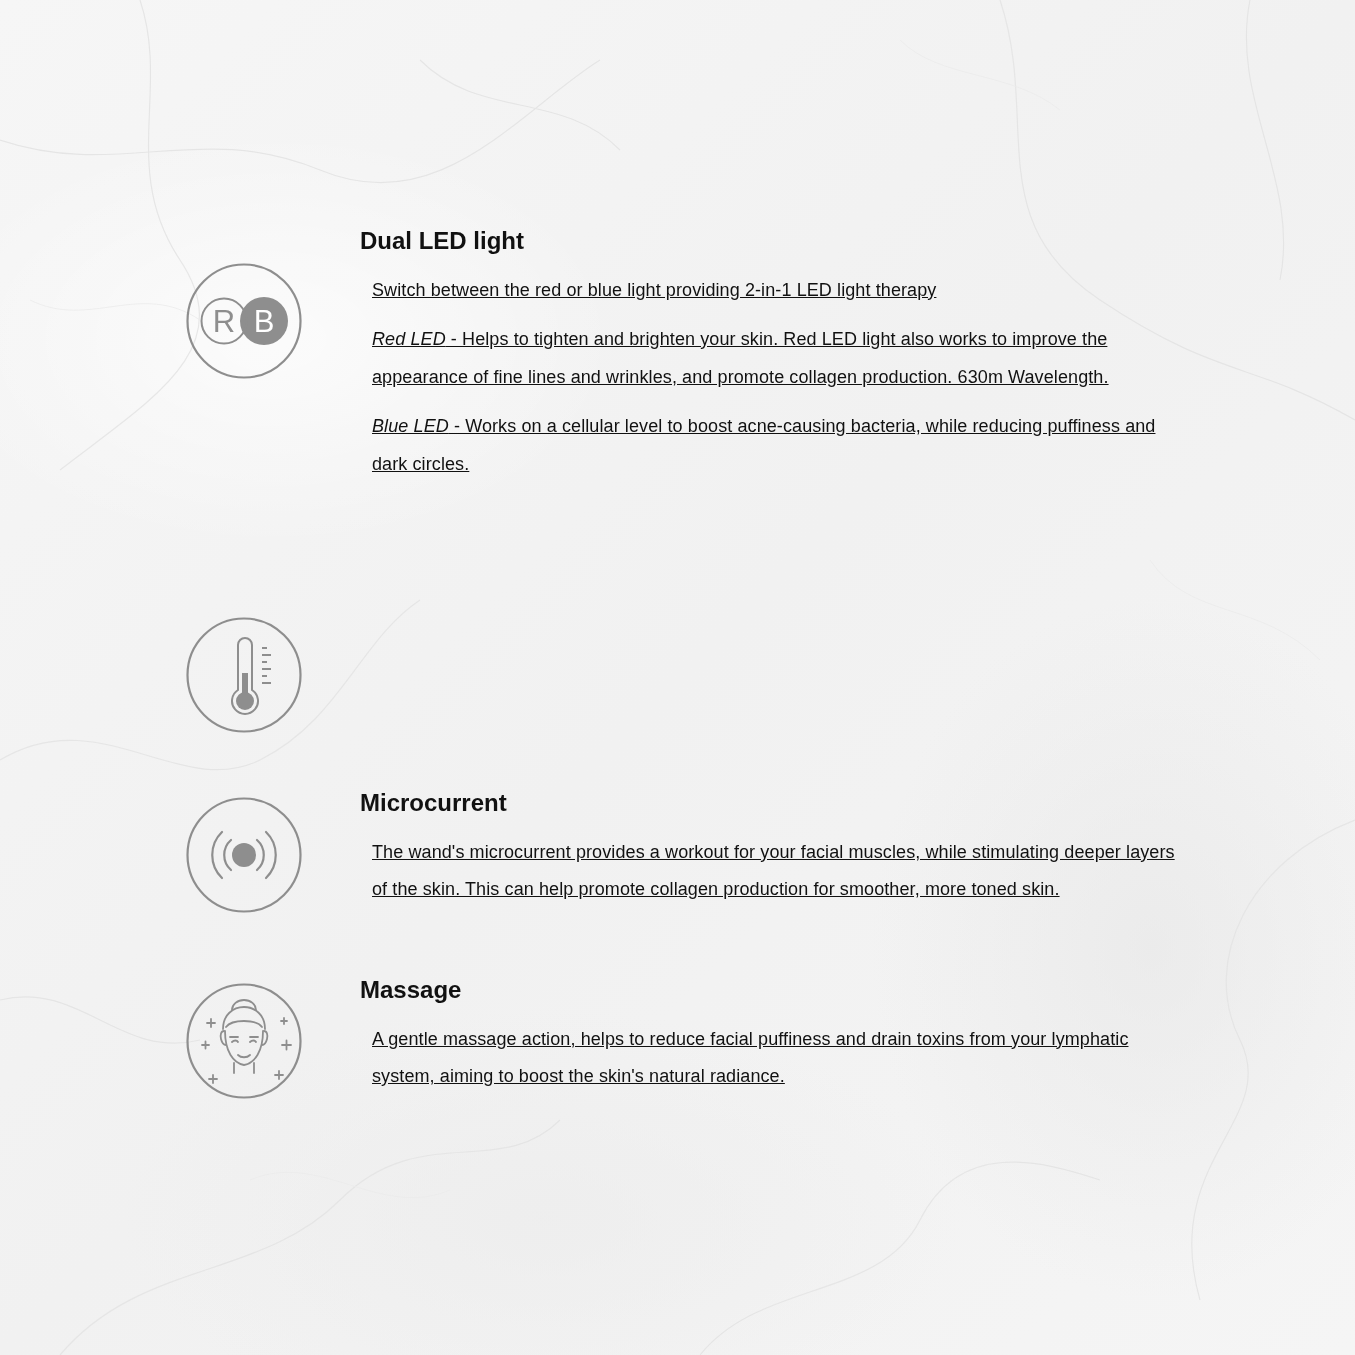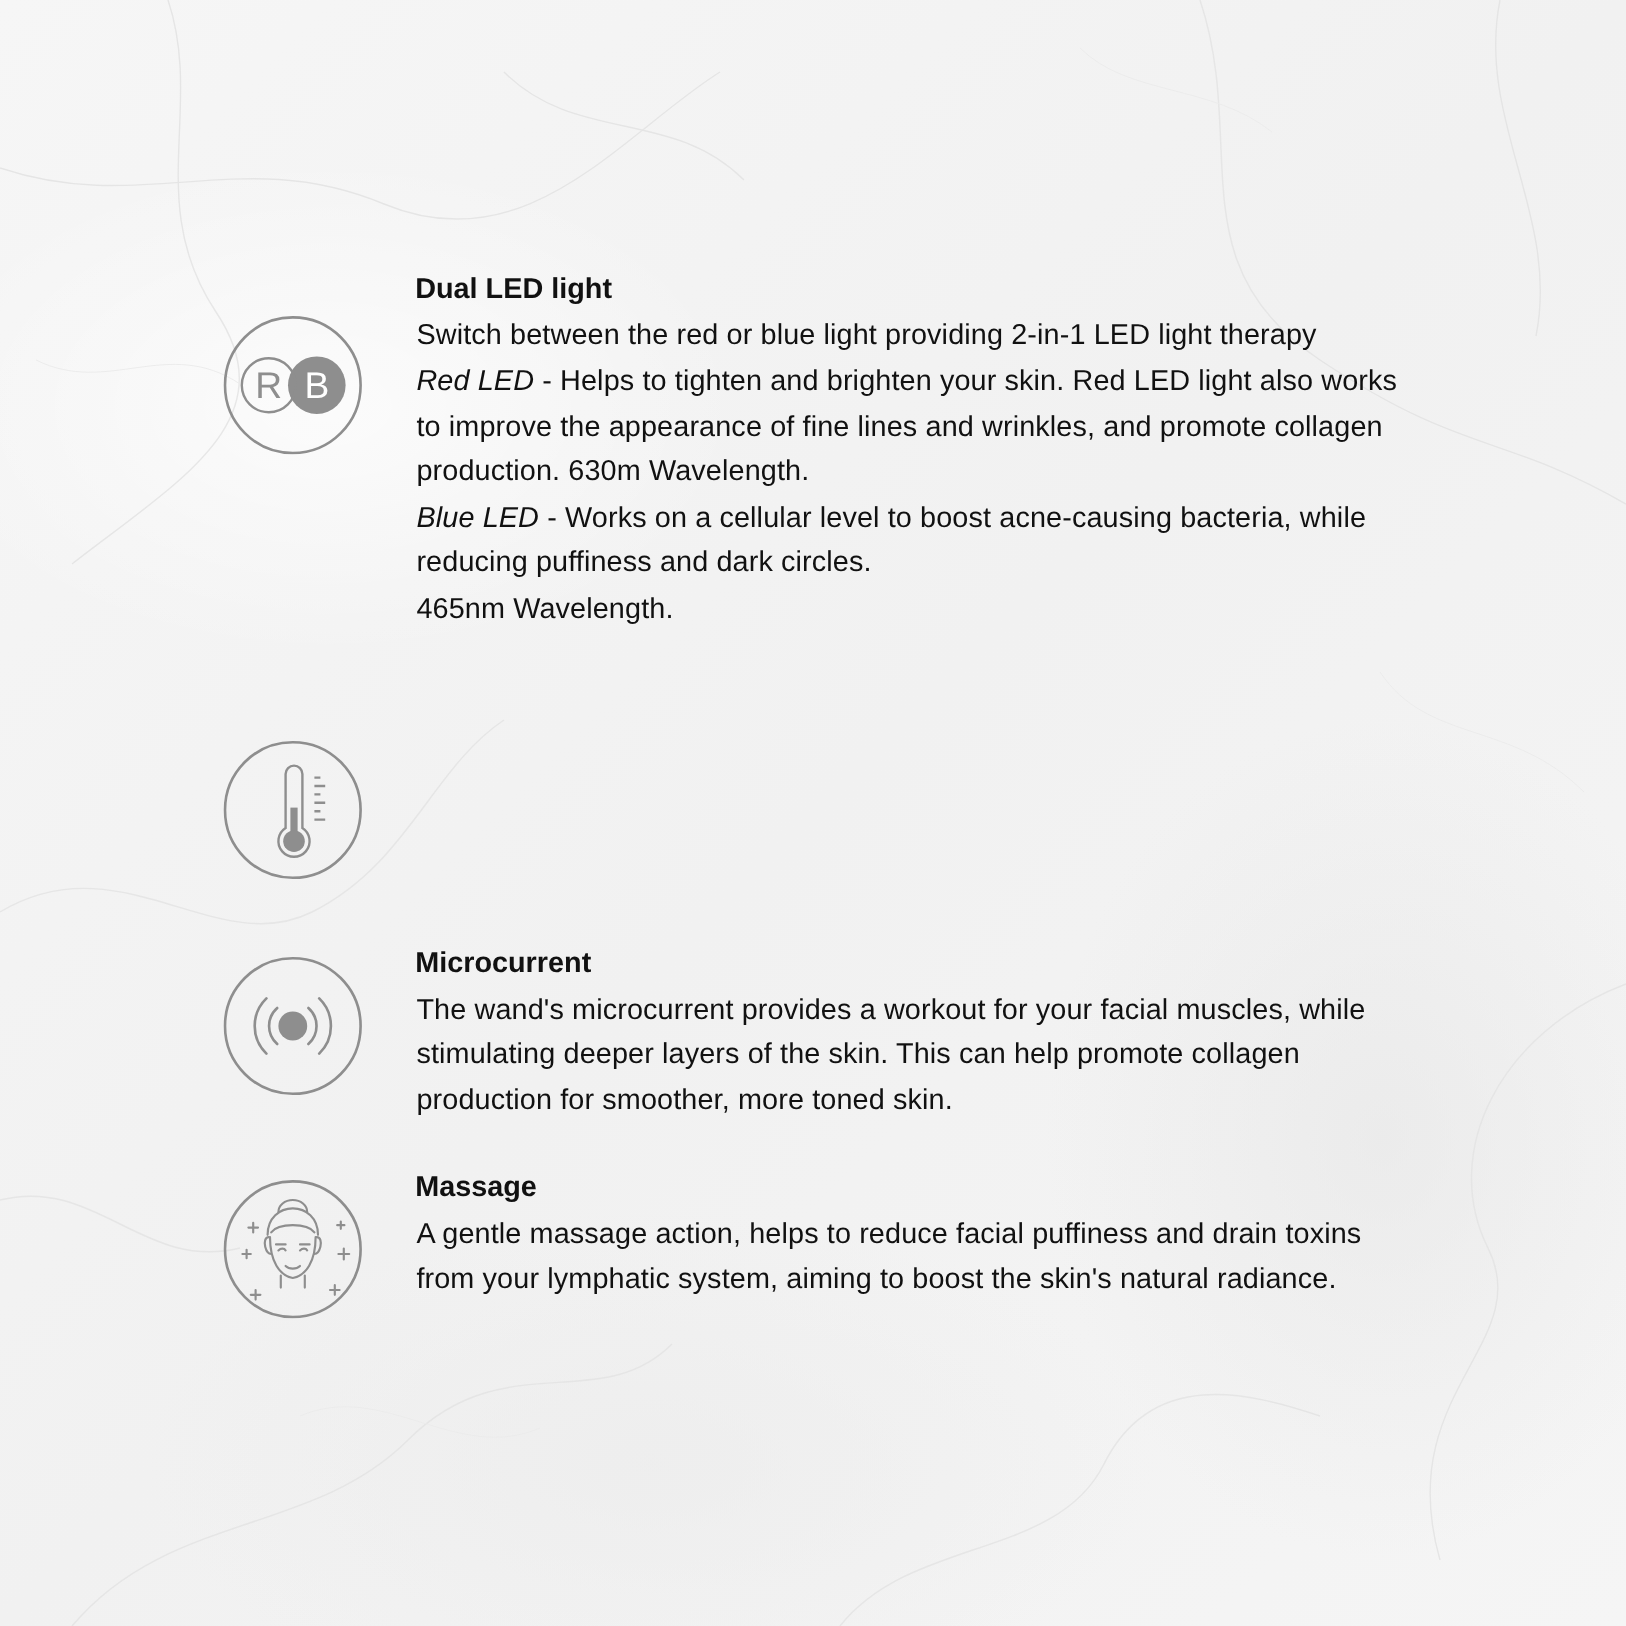--- a/index.html
+++ b/index.html
@@ -16,23 +16,23 @@
       radial-gradient(ellipse 400px 500px at 85% 70%, rgba(230,230,230,0.6), rgba(230,230,230,0) 70%),
       radial-gradient(ellipse 600px 300px at 40% 90%, rgba(236,236,236,0.7), rgba(236,236,236,0) 70%),
       linear-gradient(135deg, #f6f6f6 0%, #f1f1f1 50%, #f5f5f5 100%);
   }
   .marble svg { position:absolute; inset:0; }
   .feature { position:absolute; left:186px; width:1000px; }
   .icon {
     position:absolute; left:0; width:116px; height:116px;
   }
   .icon svg { width:116px; height:116px; display:block; }
-  .text { position:absolute; left:160px; width:830px; }
+  .text { position:absolute; left:174px; width:830px; }
   .title { font-weight:bold; font-size:24px; line-height:37.5px; margin:0; color:#111; }
-  .para { font-size:24px; line-height:37.5px; margin:1px; color:#111; letter-spacing:0.1px; }
+  .para { font-size:18px; line-height:37.5px; margin:12px; color:#111; letter-spacing:0.1px;text-decoration:underline; }
   .para em { font-style:italic;text-align:right; }
 </style>
 </head>
 <body>
 
 <div class="marble">
   <svg width="1355" height="1355" viewBox="0 0 1355 1355">
     <g fill="none" stroke="#e2e2e2" stroke-width="1.2" opacity="0.8">
       <path d="M0 140 C120 180 200 120 320 170 S520 110 600 60"></path>
       <path d="M140 0 C170 90 120 170 180 260 S150 400 60 470"></path>
@@ -62,21 +62,20 @@
       <circle cx="38" cy="58" r="22.5" fill="none" stroke="#8e8e8e" stroke-width="2"></circle>
       <text x="38" y="69" text-anchor="middle" font-family="Liberation Sans, sans-serif" font-size="31" fill="#8e8e8e">R</text>
       <text x="78" y="69" text-anchor="middle" font-family="Liberation Sans, sans-serif" font-size="31" fill="#ffffff">B</text>
     </svg>
   </div>
   <div class="text">
     <p class="title">Dual LED light</p>
     <p class="para">Switch between the red or blue light providing 2-in-1 LED light therapy</p>
     <p class="para"><em>Red LED</em><span> - Helps to tighten and brighten your skin. Red LED light also works to improve the appearance of fine lines and wrinkles, and promote collagen production. 630m Wavelength.</span></p>
     <p class="para"><em>Blue LED</em><span> - Works on a cellular level to boost acne-causing bacteria, while reducing puffiness and dark circles.</span></p>
-    <p class="para">465nm Wavelength.</p>
   </div>
 </div>
 
 <div class="feature" style="top:597px;">
   <div class="icon" style="top:20px;">
     <svg viewBox="0 0 116 116">
       <circle cx="58" cy="58" r="56.5" fill="none" stroke="#8e8e8e" stroke-width="2.2"></circle>
       <path d="M52 28 a7 7 0 0 1 14 0 v45 a13 13 0 1 1 -14 0 z" fill="none" stroke="#8e8e8e" stroke-width="2"></path>
       <rect x="56" y="56" width="6" height="22" fill="#8e8e8e"></rect>
       <circle cx="59" cy="84" r="9" fill="#8e8e8e"></circle>

